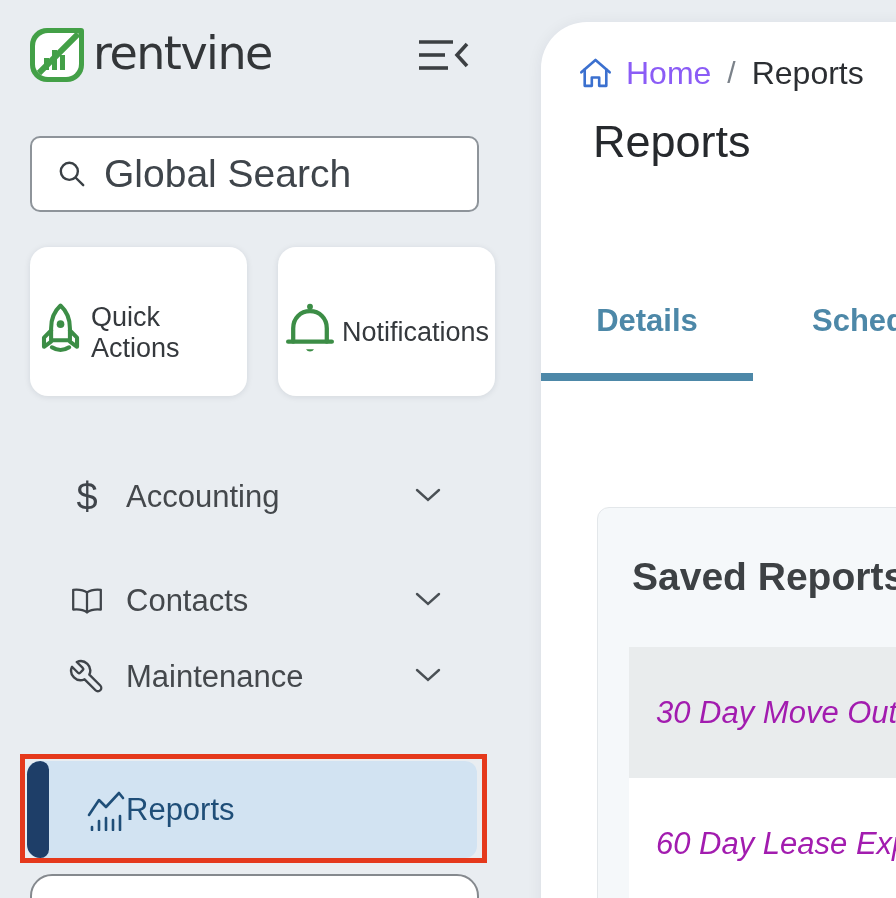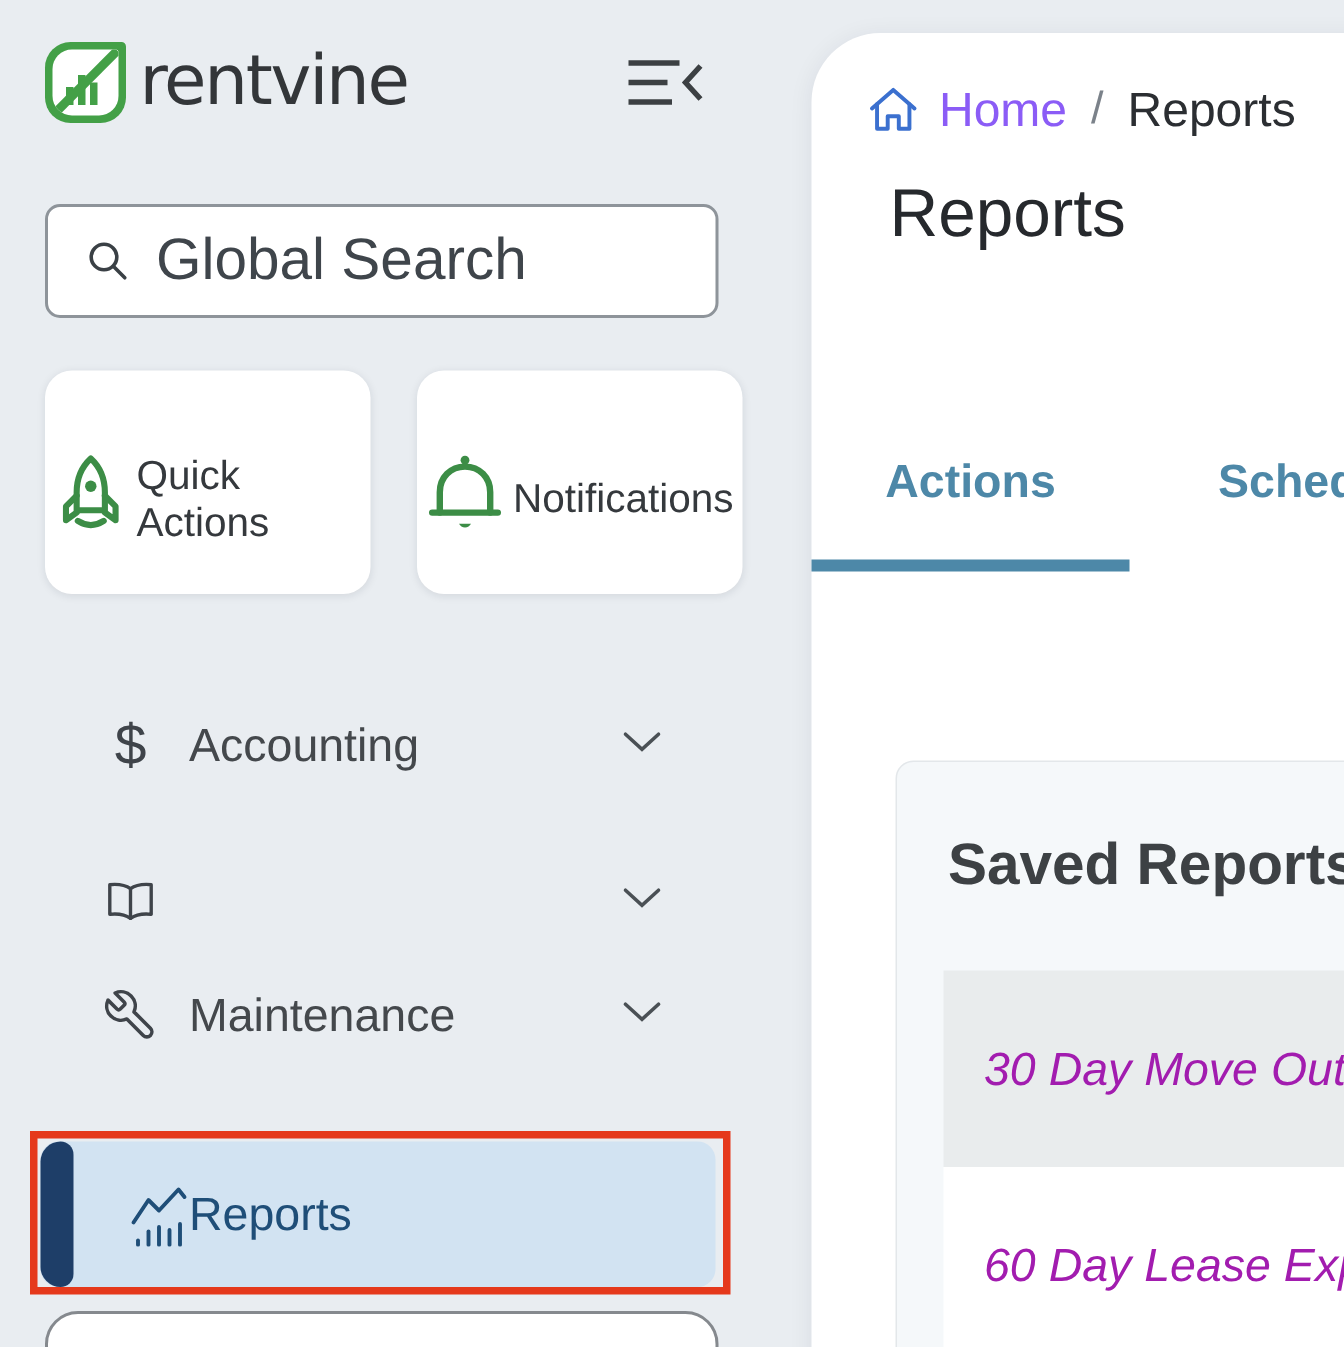--- a/index.html
+++ b/index.html
@@ -222,20 +222,21 @@
     </span>
   </div>
 
   <div class="nav-item nav-cont">
     <span class="nav-icon">
       <svg width="40" height="36" viewBox="0 0 24 24" fill="none" stroke="#3f444a" stroke-width="1.5" stroke-linecap="round" stroke-linejoin="round">
         <path d="M12 6.3 C10.2 5 7.8 4.4 5 4.4 C4.2 4.4 3.5 4.45 2.8 4.55 V17.7 C3.5 17.6 4.2 17.55 5 17.55 C7.8 17.55 10.2 18.2 12 19.5 C13.8 18.2 16.2 17.55 19 17.55 C19.8 17.55 20.5 17.6 21.2 17.7 V4.55 C20.5 4.45 19.8 4.4 19 4.4 C16.2 4.4 13.8 5 12 6.3 Z"></path>
         <line x1="12" y1="6.3" x2="12" y2="19.5"></line>
       </svg>
     </span>
+    <span class="nav-label">Contacts</span>
     <span class="chev">
       <svg width="28" height="18" viewBox="0 0 28 18" fill="none" stroke="#4a5055" stroke-width="2.4" stroke-linecap="round">
           <polyline points="3,4 14,14 25,4"></polyline>
         </svg>
     </span>
   </div>
 
   <div class="nav-item nav-maint">
     <span class="nav-icon">
       <svg width="38" height="38" viewBox="0 0 24 24" fill="none" stroke="#3f444a" stroke-width="1.5" stroke-linecap="round" stroke-linejoin="round">
@@ -279,21 +280,21 @@
       <path d="M2.8 11.2 L12 3.2 L21.2 11.2"></path>
       <path d="M5 9.4 V20 H9.6 V14.6 H14.4 V20 H19 V9.4"></path>
     </svg>
     <a class="crumb-home">Home</a>
     <span class="crumb-sep">/</span>
     <span class="crumb-cur">Reports</span>
   </div>
 
   <h1 class="page-title">Reports</h1>
 
-  <div class="tab tab-details">Actions</div>
+  <div class="tab tab-details">Details</div>
   <div class="tab tab-scheduled">Scheduled</div>
   <div class="tab-underline"></div>
 
   <section class="saved-card">
     <h2 class="saved-heading">Saved Reports</h2>
     <div class="report-rows">
       <div class="report-row striped">
         <a>30 Day Move Out</a>
       </div>
       <div class="report-row plain">

